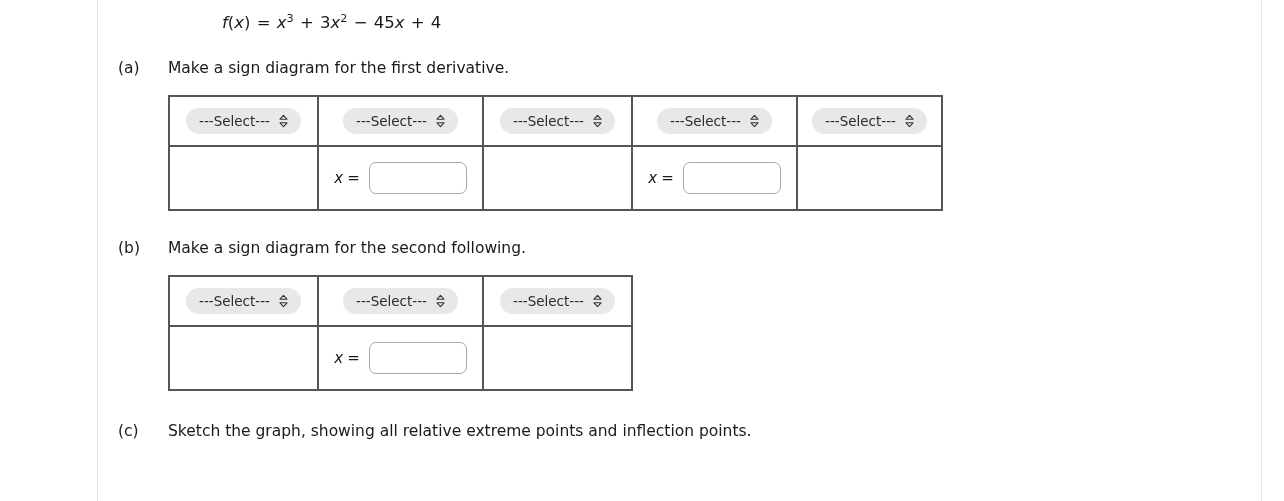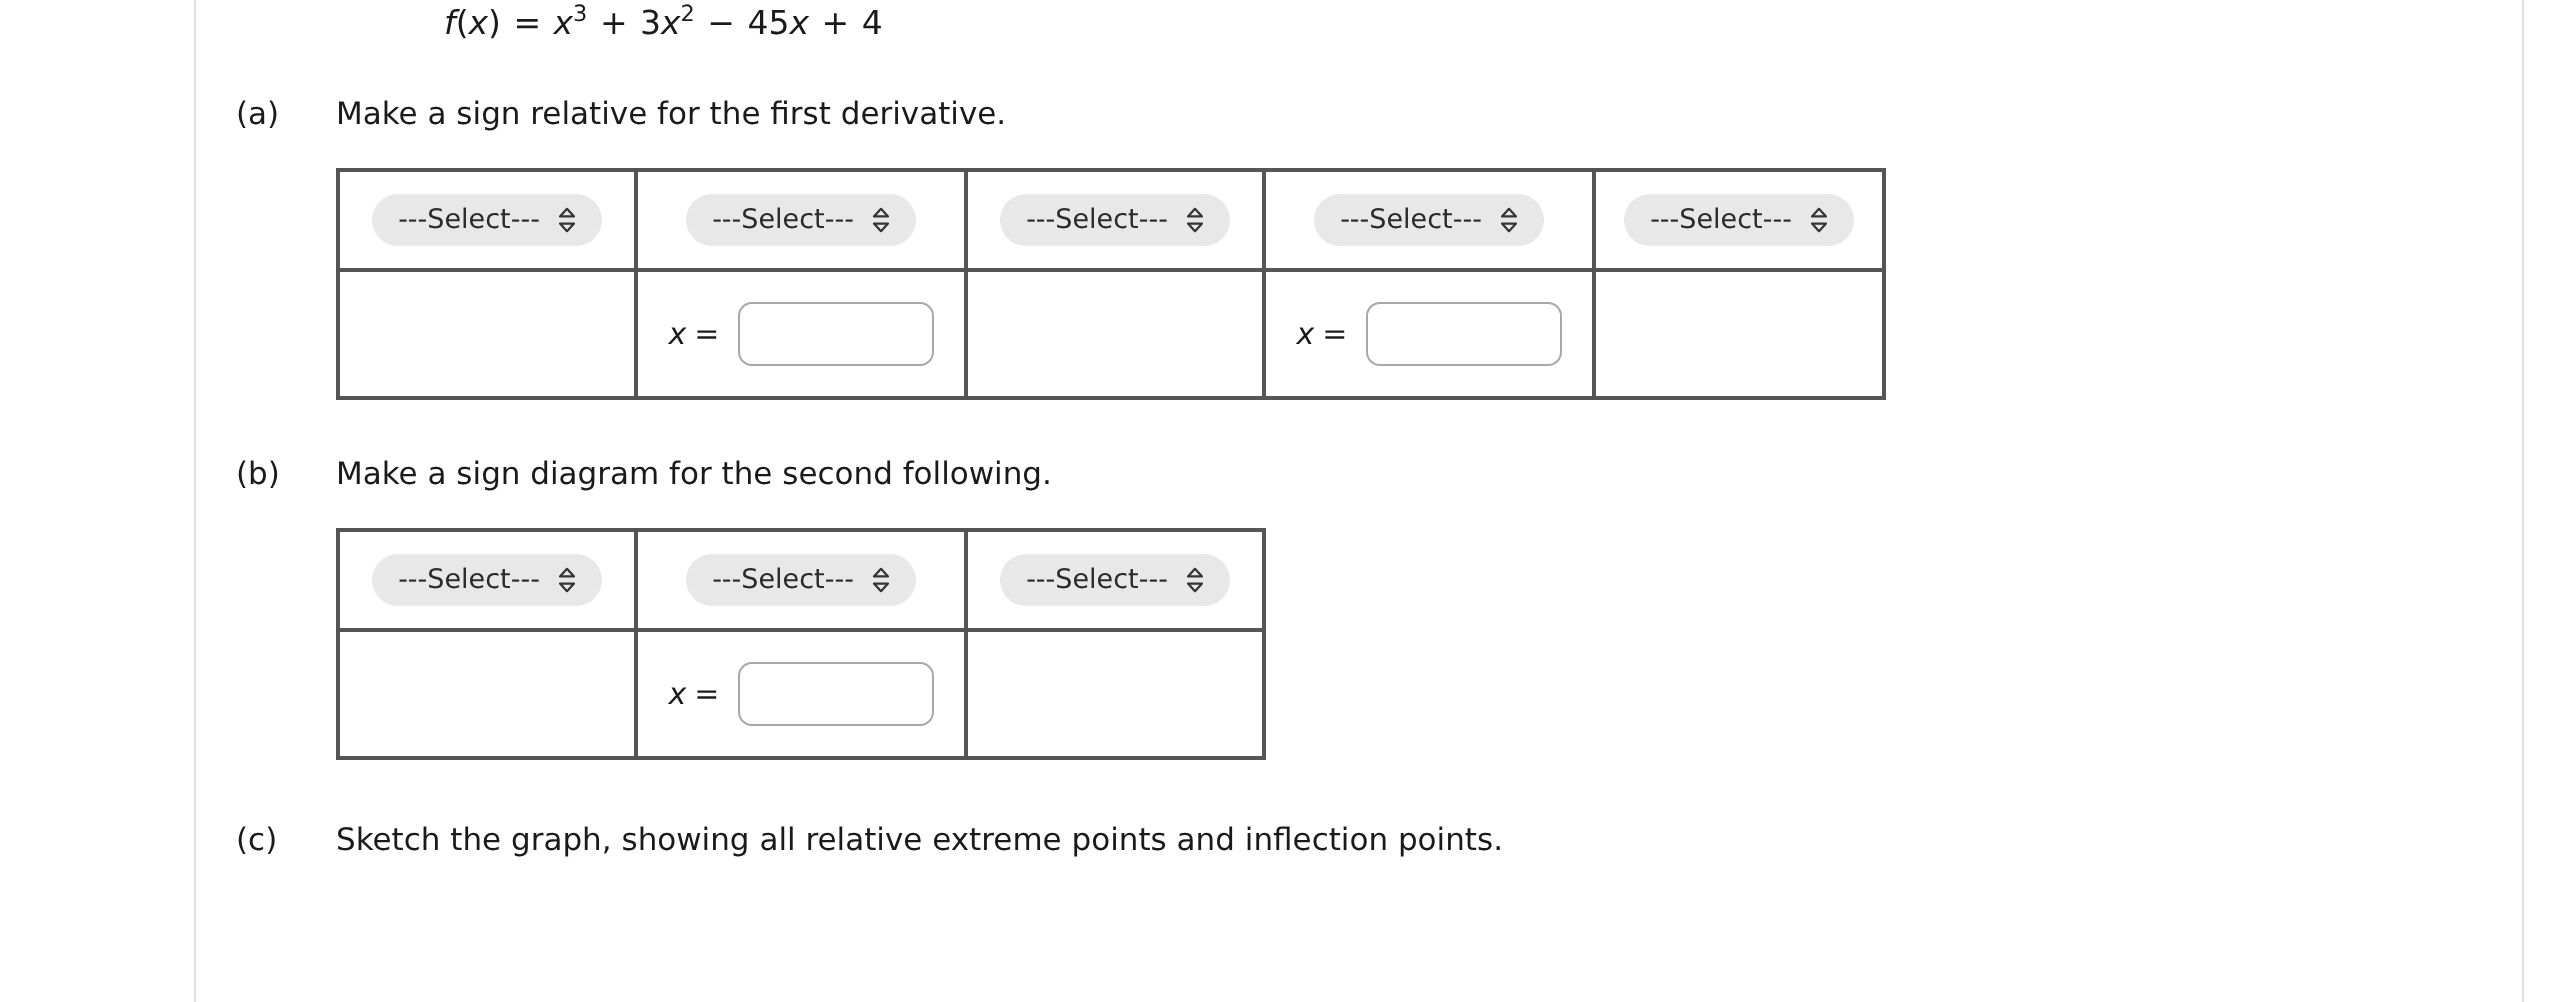--- a/index.html
+++ b/index.html
@@ -43,21 +43,21 @@
   }
 
   
   .intro {
     font-size: 15.5px;
     line-height: 20px;
     margin-top: 9px;
   }
 
   .formula {
-    margin-top: 1px;
+    margin-top: 12px;
     margin-left: 104px;
     font-size: 16.5px;
     line-height: 22px;
     white-space: nowrap;
   }
   .formula .mi {
     font-style: italic;
     font-family: "DejaVu Sans", "Liberation Sans", sans-serif;
   }
   .formula sup {
@@ -174,21 +174,21 @@
     <span class="op">+</span>
     <span>3</span><span class="mi">x</span><sup>2</sup>
     <span class="op">−</span>
     <span>45</span><span class="mi">x</span>
     <span class="op">+</span>
     <span>4</span>
   </div>
 
   <div class="part part-a">
     <span class="tag">(a)</span>
-    <span class="txt">Make a sign relative for the first derivative.</span>
+    <span class="txt">Make a sign diagram for the first derivative.</span>
   </div>
 
   <table class="sign-table table-a">
     <tbody>
         <tr class="row-select">
       <td style="width: 147px;">
         <span class="select-pill">
           <span>---Select---</span>
           <span class="chev">
             <svg width="9" height="14" viewBox="0 0 9 14">

